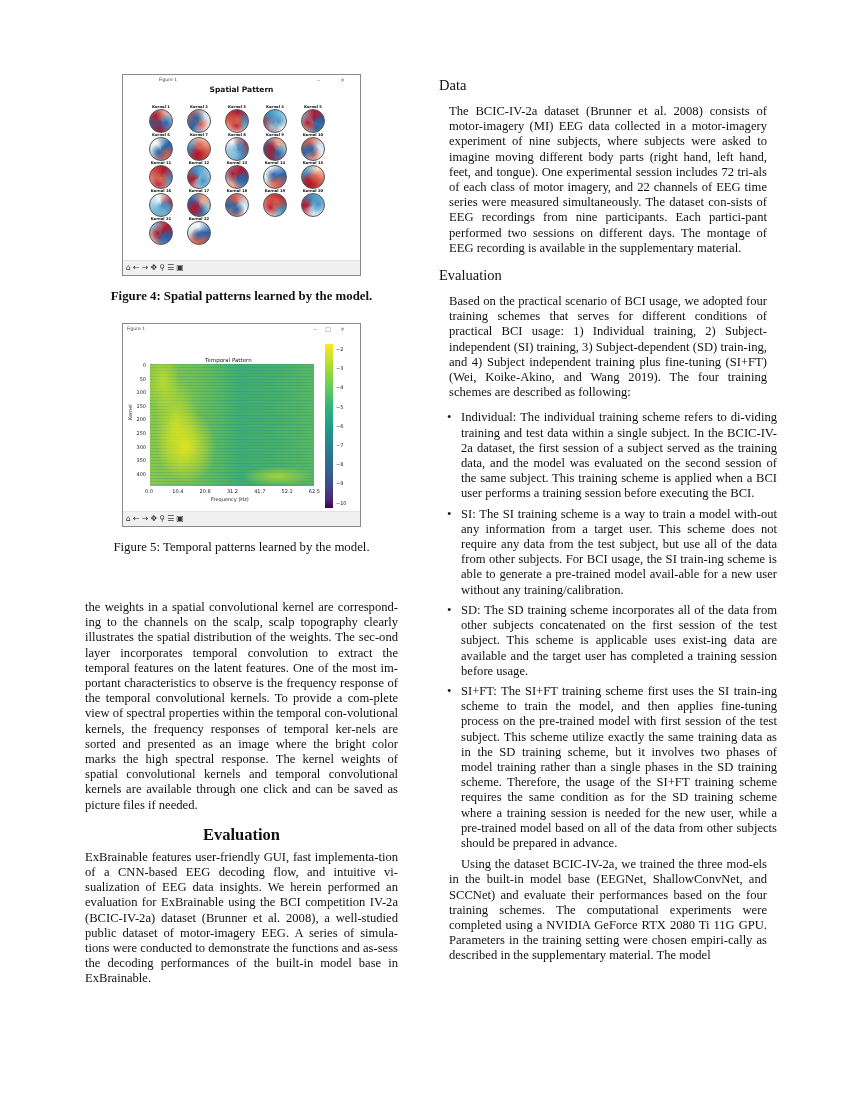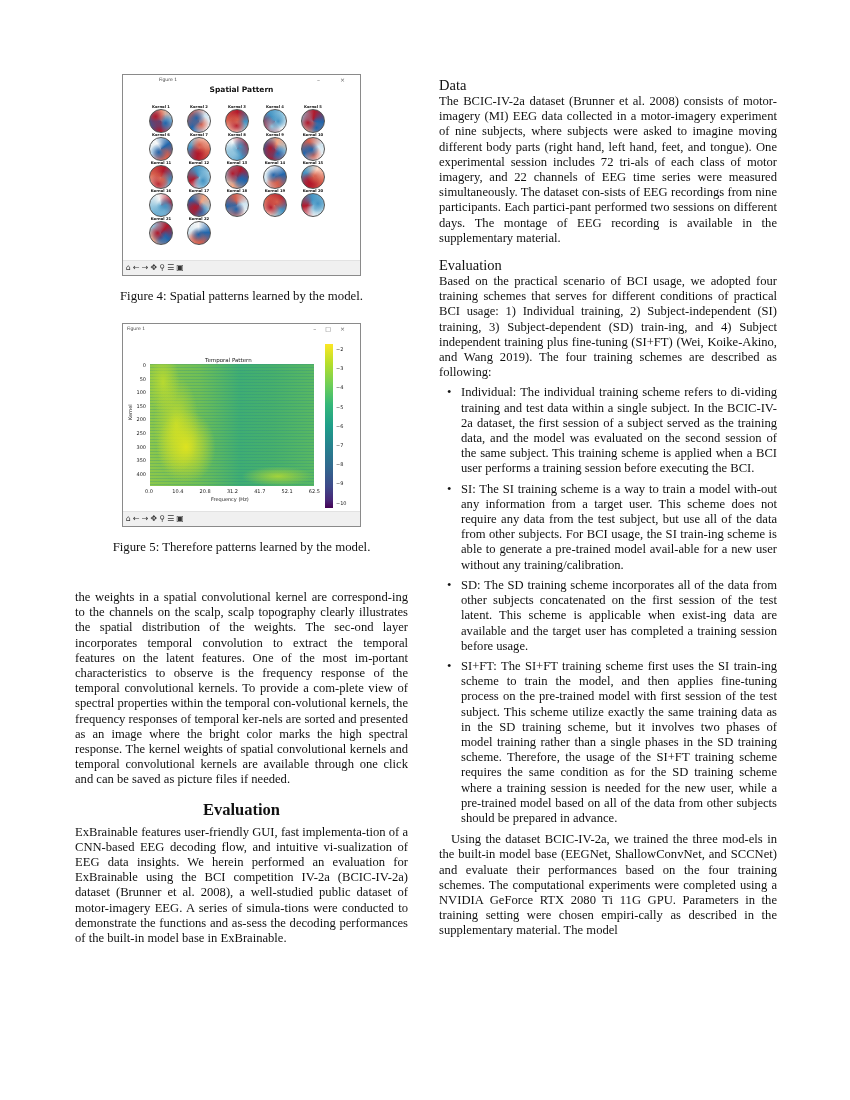--- a/index.html
+++ b/index.html
@@ -1,20 +1,20 @@
 <!DOCTYPE html>
 <html><head>
 <meta charset="utf-8">
 <style>
   html, body { margin: 0; padding: 0; background: #ffffff; }
   body { width: 850px; height: 1100px; position: relative; overflow: hidden; font-family: "Liberation Serif", "DejaVu Serif", serif; color: #111; }
   .col { position: absolute; }
   .col-left { left: 75px; width: 333px; }
   .col-right { left: 439px; width: 338px; }
-  p.body { margin: 0; font-size: 12.6px; line-height: 15.2px; text-align: justify; hyphens: manual; }
+  p.body { margin: 10px; font-size: 12.6px; line-height: 15.2px; text-align: justify; hyphens: manual; }
   h2.sub { margin: 0; font-size: 14.5px; font-weight: normal; line-height: 18px; }
   h1.sec { margin: 0; font-size: 16.5px; font-weight: bold; text-align: center; line-height: 20px; }
   .caption { position: absolute; font-size: 12.8px; text-align: center; }
   ul.bullets { margin: 0; padding: 0; list-style: none; }
   ul.bullets li { position: relative; padding-left: 22px; font-size: 12.6px; line-height: 15.2px; text-align: justify; margin-top: 5px; }
   ul.bullets li .dot { position: absolute; left: 8px; top: 0; }
   .indent { text-indent: 12px; }
 
   
   .mpl-win { position: absolute; background: #fff; border: 1px solid #8a8a8a; box-sizing: border-box; font-family: "DejaVu Sans", sans-serif; }
@@ -88,21 +88,21 @@
   <div class="mpl-toolbar">
     <span>⌂</span>
     <span>←</span>
     <span>→</span>
     <span>✥</span>
     <span>⚲</span>
     <span>☰</span>
     <span>▣</span>
   </div>
 </div>
-<div class="caption" style="left:75px; width:333px; top:289px;">Figure 4: Spatial patterns learned by the model.</div>
+<div class="caption" style="left:75px; width:333px; top:289px;font-weight:bold;">Figure 4: Spatial patterns learned by the model.</div>
 
 <div class="mpl-win" style="left:122px; top:323px; width:239px; height:204px;">
   <div class="mpl-titlebar">
     <span>Figure 1</span>
     <span class="ctrls">–□×</span>
   </div>
   <div style="position:absolute; left:82px; top:33px; font-size:5.5px; color:#222;">Temporal Pattern</div>
 
   <div class="heatmap" style="left:27px; top:40px; width:164px; height:122px;
     background:
@@ -153,33 +153,33 @@
   <div class="mpl-toolbar">
     <span>⌂</span>
     <span>←</span>
     <span>→</span>
     <span>✥</span>
     <span>⚲</span>
     <span>☰</span>
     <span>▣</span>
   </div>
 </div>
-<div class="caption" style="left:75px; width:333px; top:540px;">Figure 5: Therefore patterns learned by the model.</div>
+<div class="caption" style="left:75px; width:333px; top:540px;">Figure 5: Temporal patterns learned by the model.</div>
 
 <div class="col col-left" style="top:590px;">
   <p class="body">the weights in a spatial convolutional kernel are correspond-ing to the channels on the scalp, scalp topography clearly illustrates the spatial distribution of the weights. The sec-ond layer incorporates temporal convolution to extract the temporal features on the latent features. One of the most im-portant characteristics to observe is the frequency response of the temporal convolutional kernels. To provide a com-plete view of spectral properties within the temporal con-volutional kernels, the frequency responses of temporal ker-nels are sorted and presented as an image where the bright color marks the high spectral response. The kernel weights of spatial convolutional kernels and temporal convolutional kernels are available through one click and can be saved as picture files if needed.</p>
   <h1 class="sec" style="margin-top:12px;">Evaluation</h1>
   <p class="body" style="margin-top:5px;">ExBrainable features user-friendly GUI, fast implementa-tion of a CNN-based EEG decoding flow, and intuitive vi-sualization of EEG data insights. We herein performed an evaluation for ExBrainable using the BCI competition IV-2a (BCIC-IV-2a) dataset (Brunner et al. 2008), a well-studied public dataset of motor-imagery EEG. A series of simula-tions were conducted to demonstrate the functions and as-sess the decoding performances of the built-in model base in ExBrainable.</p>
 </div>
 
 <div class="col col-right" style="top:76px;">
   <h2 class="sub">Data</h2>
   <p class="body">The BCIC-IV-2a dataset (Brunner et al. 2008) consists of motor-imagery (MI) EEG data collected in a motor-imagery experiment of nine subjects, where subjects were asked to imagine moving different body parts (right hand, left hand, feet, and tongue). One experimental session includes 72 tri-als of each class of motor imagery, and 22 channels of EEG time series were measured simultaneously. The dataset con-sists of EEG recordings from nine participants. Each partici-pant performed two sessions on different days. The montage of EEG recording is available in the supplementary material.</p>
   <h2 class="sub" style="margin-top:10px;">Evaluation</h2>
   <p class="body">Based on the practical scenario of BCI usage, we adopted four training schemes that serves for different conditions of practical BCI usage: 1) Individual training, 2) Subject-independent (SI) training, 3) Subject-dependent (SD) train-ing, and 4) Subject independent training plus fine-tuning (SI+FT) (Wei, Koike-Akino, and Wang 2019). The four training schemes are described as following:</p>
   <ul class="bullets">
     <li><span class="dot">•</span><span>Individual: The individual training scheme refers to di-viding training and test data within a single subject. In the BCIC-IV-2a dataset, the first session of a subject served as the training data, and the model was evaluated on the second session of the same subject. This training scheme is applied when a BCI user performs a training session before executing the BCI.</span></li>
     <li><span class="dot">•</span><span>SI: The SI training scheme is a way to train a model with-out any information from a target user. This scheme does not require any data from the test subject, but use all of the data from other subjects. For BCI usage, the SI train-ing scheme is able to generate a pre-trained model avail-able for a new user without any training/calibration.</span></li>
-    <li><span class="dot">•</span><span>SD: The SD training scheme incorporates all of the data from other subjects concatenated on the first session of the test latent. This scheme is applicable when exist-ing data are available and the target user has completed a training session before usage.</span></li>
+    <li><span class="dot">•</span><span>SD: The SD training scheme incorporates all of the data from other subjects concatenated on the first session of the test subject. This scheme is applicable uses exist-ing data are available and the target user has completed a training session before usage.</span></li>
     <li><span class="dot">•</span><span>SI+FT: The SI+FT training scheme first uses the SI train-ing scheme to train the model, and then applies fine-tuning process on the pre-trained model with first session of the test subject. This scheme utilize exactly the same training data as in the SD training scheme, but it involves two phases of model training rather than a single phases in the SD training scheme. Therefore, the usage of the SI+FT training scheme requires the same condition as for the SD training scheme where a training session is needed for the new user, while a pre-trained model based on all of the data from other subjects should be prepared in advance.</span></li>
   </ul>
   <p class="body indent" style="margin-top:6px;">Using the dataset BCIC-IV-2a, we trained the three mod-els in the built-in model base (EEGNet, ShallowConvNet, and SCCNet) and evaluate their performances based on the four training schemes. The computational experiments were completed using a NVIDIA GeForce RTX 2080 Ti 11G GPU. Parameters in the training setting were chosen empiri-cally as described in the supplementary material. The model</p>
 </div>
 
 </body></html>

